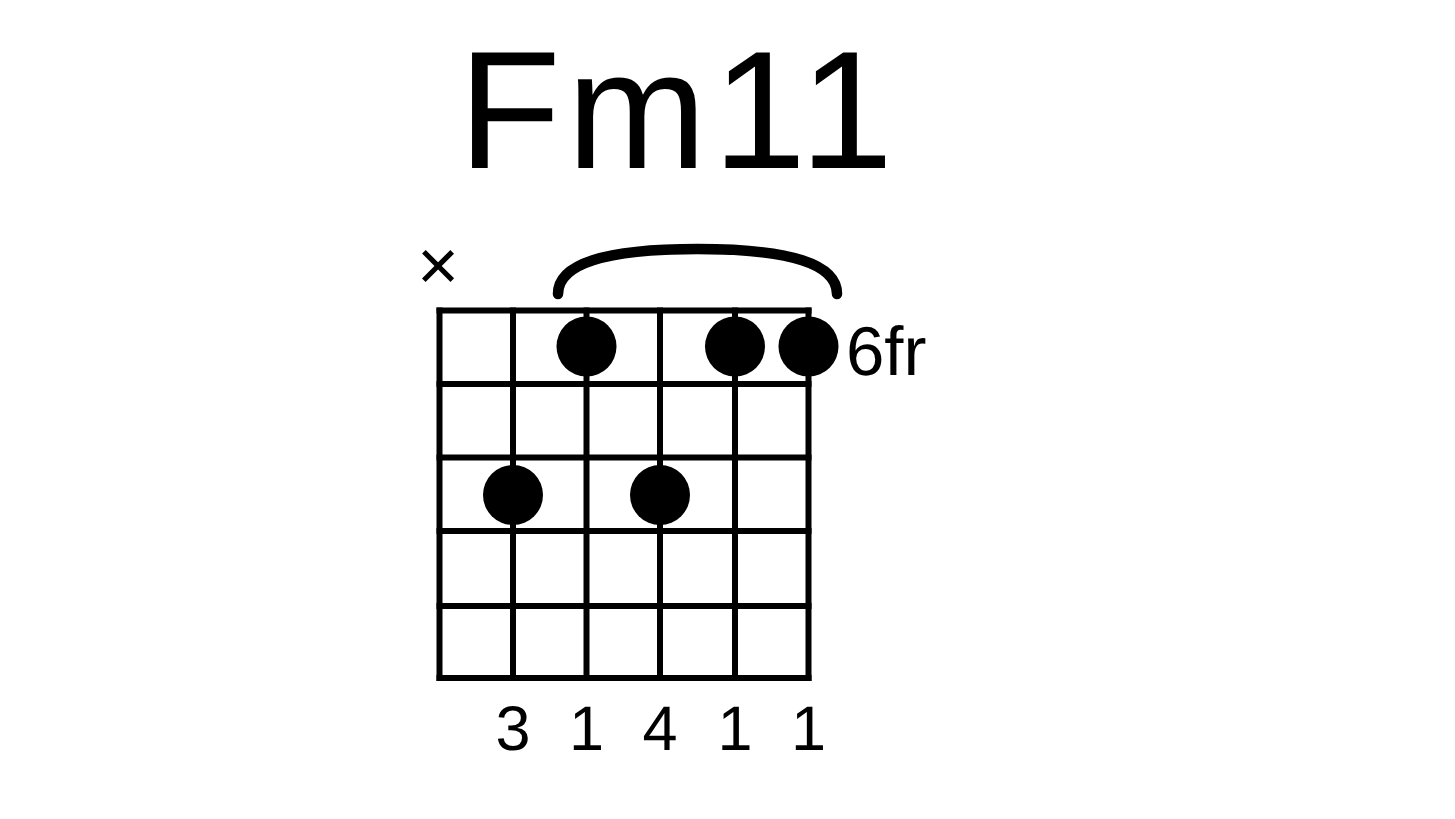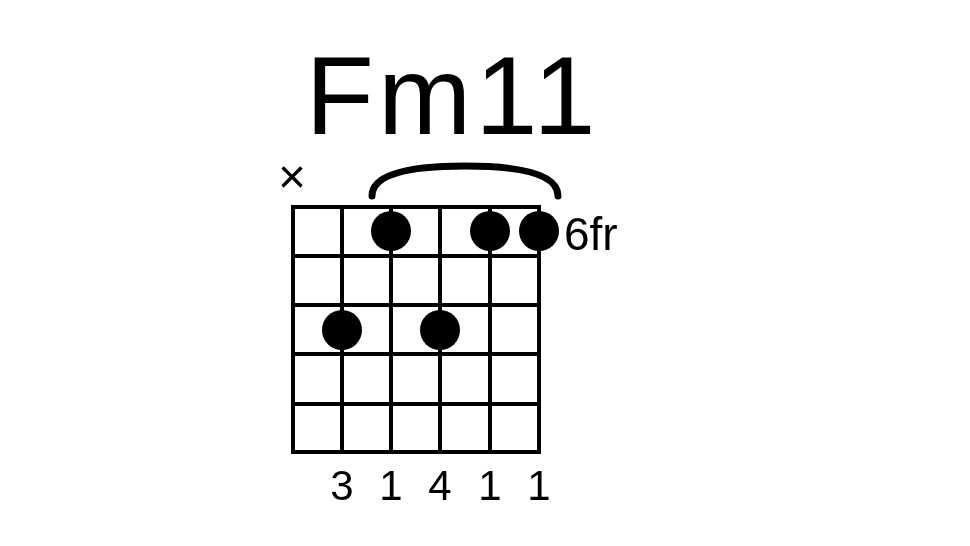--- a/index.html
+++ b/index.html
@@ -1,17 +1,17 @@
 <!DOCTYPE html>
 <html><head>
   <meta charset="utf-8">
   <style>
     html, body { margin: 0; padding: 0; background: #ffffff; }
     body { width: 970px; height: 546px; position: relative; overflow: hidden; font-family: "Liberation Sans", sans-serif; }
-    .title { position: absolute; left: 0; width: 900px; top: 18px; text-align: center; font-size: 112px; color: #000; letter-spacing: 4px; line-height: 1; padding-left: 0; margin-top: 22px; }
+    .title { position: absolute; left: 0; width: 900px; top: 18px; text-align: center; font-size: 112px; color: #000; letter-spacing: 4px; line-height: 1; padding-left: 0; }
     svg { position: absolute; left: 0; top: 0; }
     .lbl { font-family: "Liberation Sans", sans-serif; fill: #000; }
   </style>
 </head>
 <body>
 
 <div class="title" style="left:0;width:905px;">Fm11</div>
 
 <svg width="970" height="546" viewBox="0 0 970 546">
 

